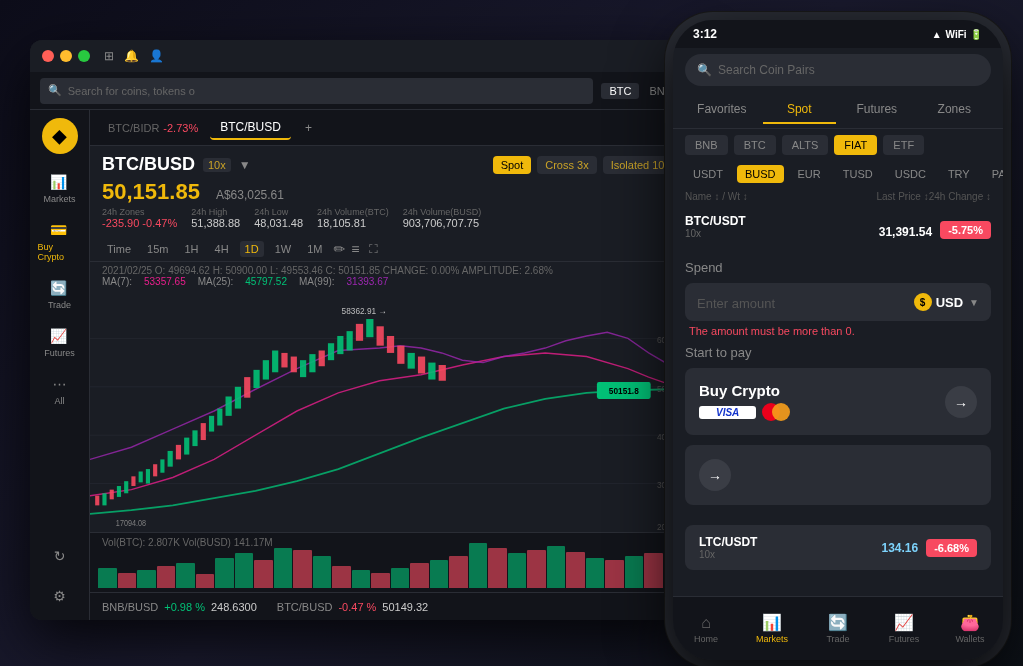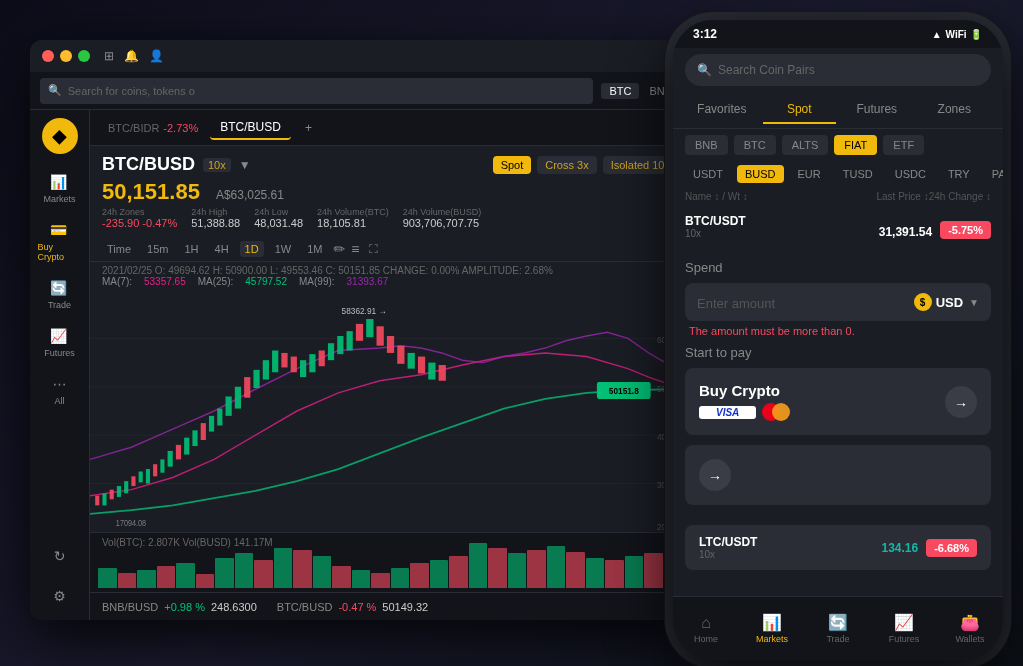--- a/index.html
+++ b/index.html
@@ -1115,21 +1115,21 @@
         <div class="arrow-btn">→</div>
       </div>
     </div>
 
     <div class="mobile-mini-card">
       <div style="flex:1;">
         <div style="font-size:12px;font-weight:600;color:#fff;">LTC/USDT</div>
         <div style="font-size:10px;color:#666;">10x</div>
       </div>
       <div style="flex:1;text-align:right;">
-        <div style="font-size:12px;font-weight:600;color:#14b8a6;">134.16</div>
+        <div style="font-size:12px;font-weight:600;color:#7dd3fc;">134.16</div>
       </div>
       <div style="margin-left:8px;">
         <div class="mobile-change-badge badge-neg">-6.68%</div>
       </div>
     </div>
 
     <div class="mobile-bottom-nav">
       <div class="mobile-nav-item">
         <span class="mobile-nav-icon">⌂</span>
         <span class="mobile-nav-label">Home</span>

